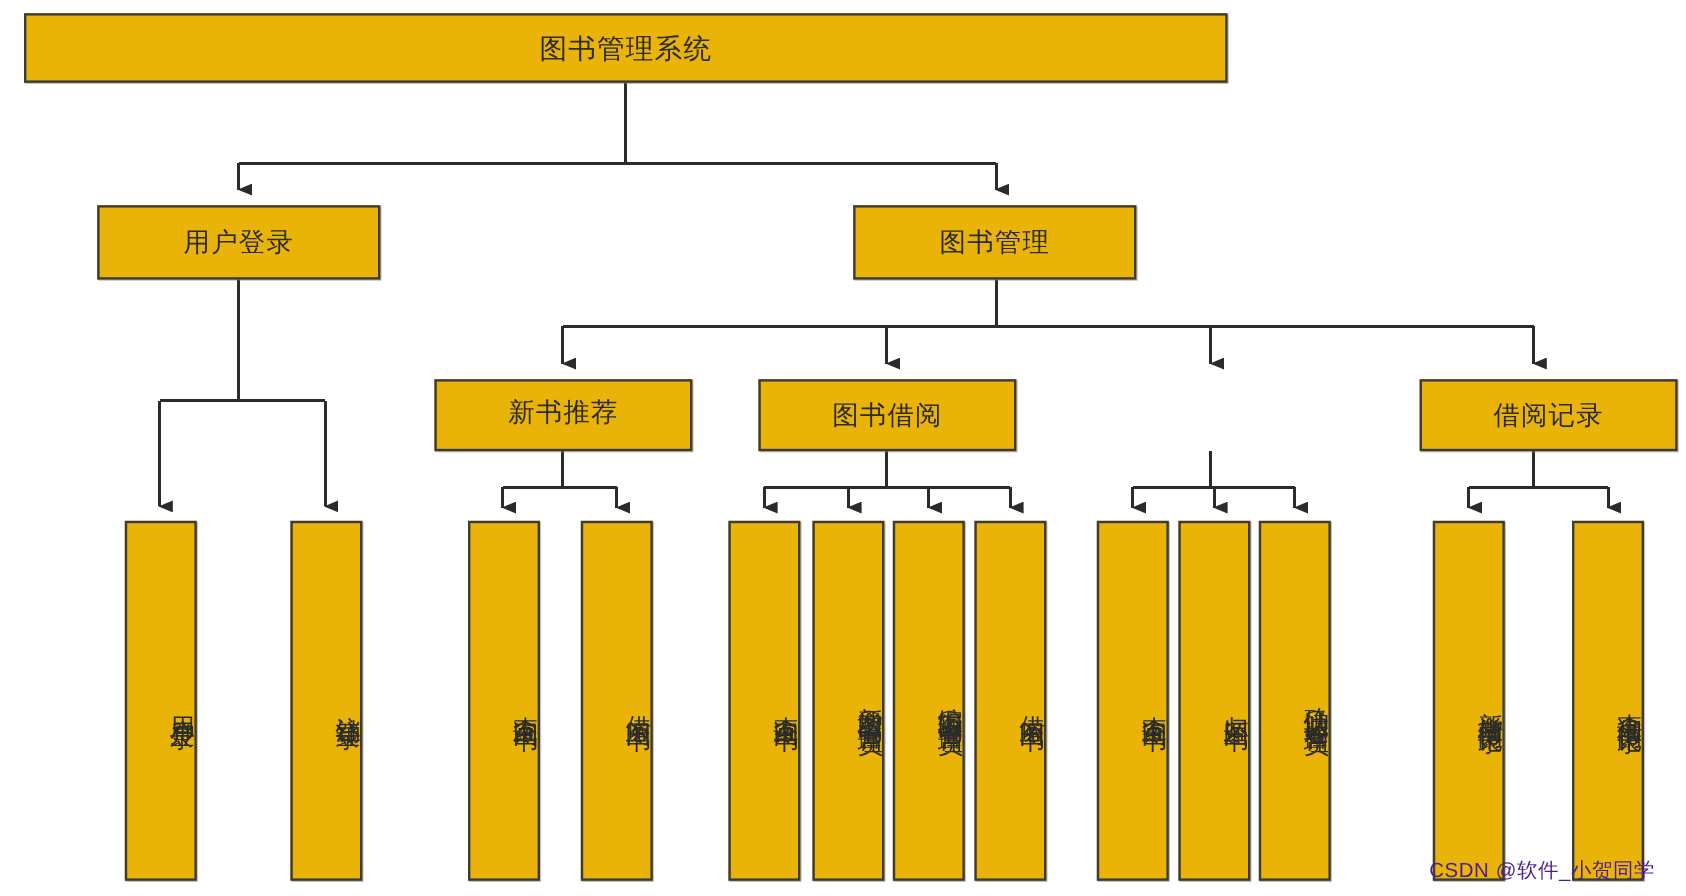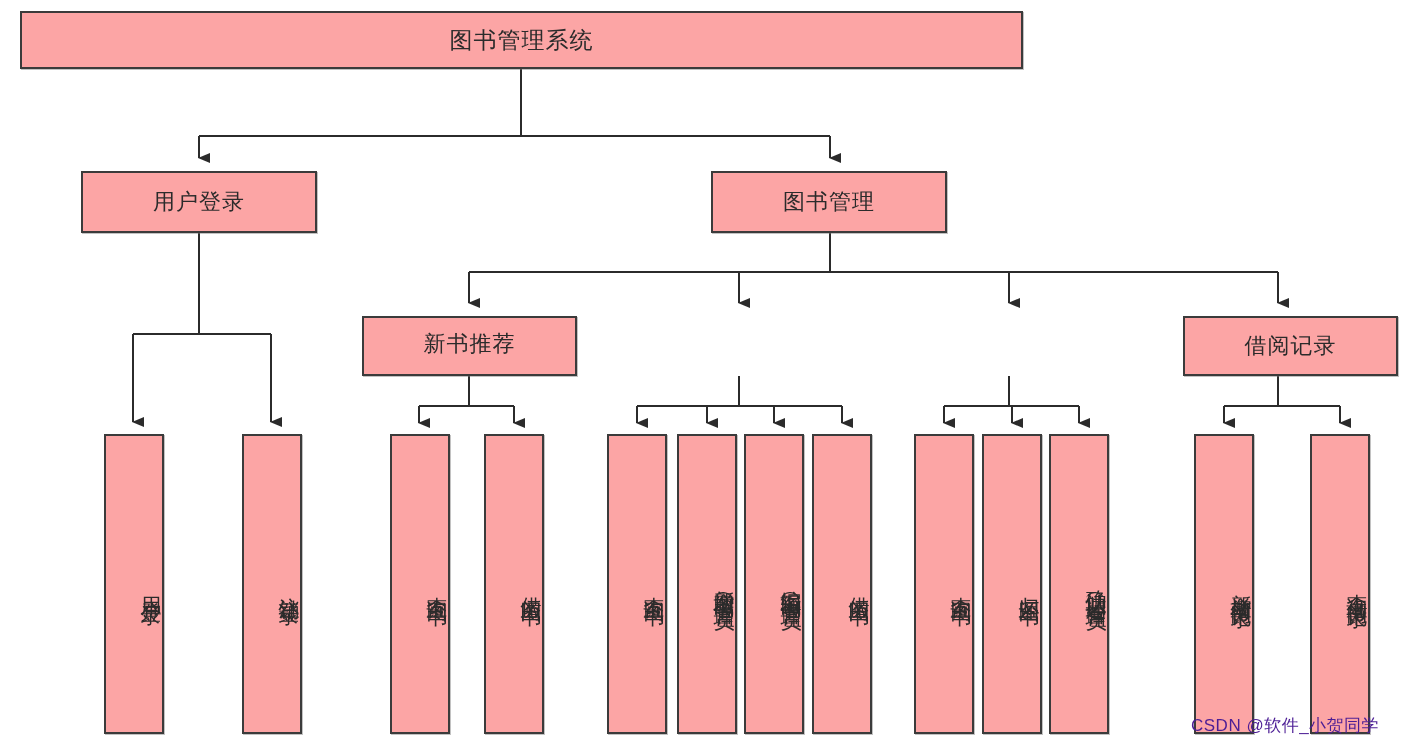--- a/index.html
+++ b/index.html
@@ -21,21 +21,21 @@
     position: absolute;
     left: 0;
     top: 0;
     width: 1405px;
     height: 747px;
   }
   .node {
     position: absolute;
     box-sizing: border-box;
     border: 2px solid #3b3b3b;
-    background: #fca5a5;
+    background: #eab308;
     color: #2b2b2b;
     display: flex;
     align-items: center;
     justify-content: center;
     box-shadow: 1px 1px 0 rgba(120,120,120,0.45);
   }
   .node-label {
     font-size: 22px;
     line-height: 1.15;
     letter-spacing: 1px;
@@ -132,20 +132,23 @@
   <div class="node" style="left:81px; top:171px; width:236px; height:62px;">
     <span class="node-label">用户登录</span>
   </div>
   <div class="node" style="left:711px; top:171px; width:236px; height:62px;">
     <span class="node-label">图书管理</span>
   </div>
 
   <div class="node" style="left:362px; top:316px; width:215px; height:60px;font-family:Liberation Mono, monospace;">
     <span class="node-label">新书推荐</span>
   </div>
+  <div class="node" style="left:632px; top:316px; width:215px; height:60px;">
+    <span class="node-label">图书借阅</span>
+  </div>
   <div class="node" style="left:1172px; top:316px; width:215px; height:60px;margin-left:11px;">
     <span class="node-label">借阅记录</span>
   </div>
 
   <div class="node leaf" style="left:104px; top:434px; width:60px; height:300px;">
     <span class="node-label">用户登录</span>
   </div>
   <div class="node leaf" style="left:242px; top:434px; width:60px; height:300px;">
     <span class="node-label">注销登录</span>
   </div>

